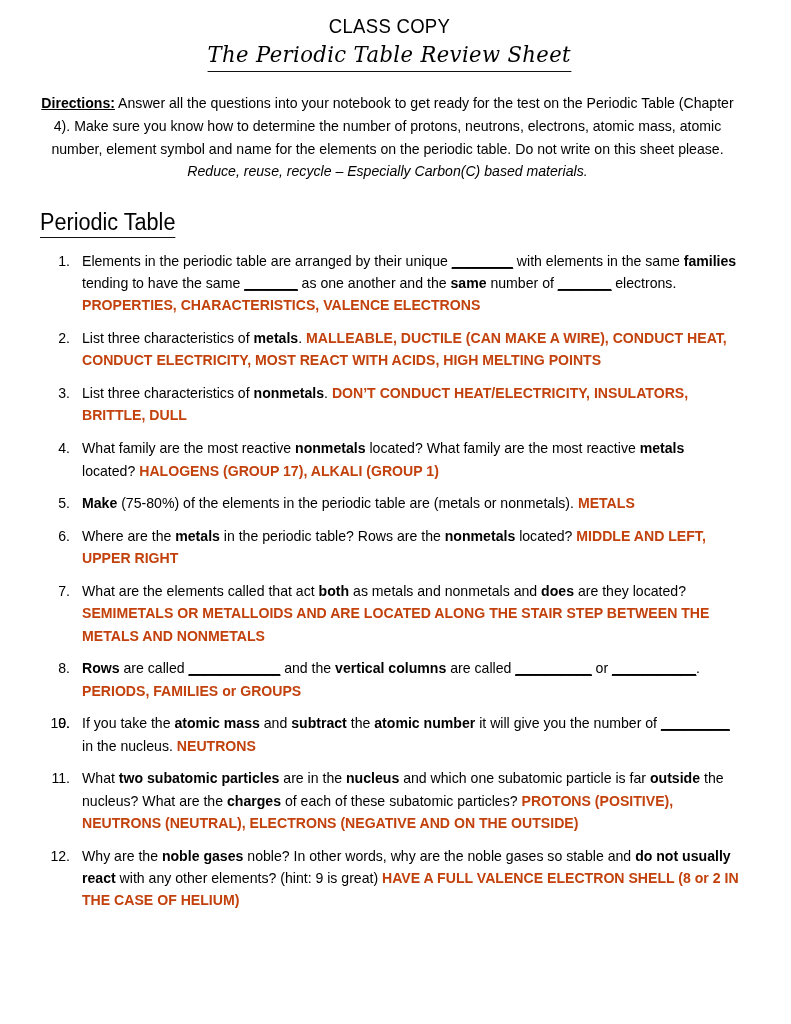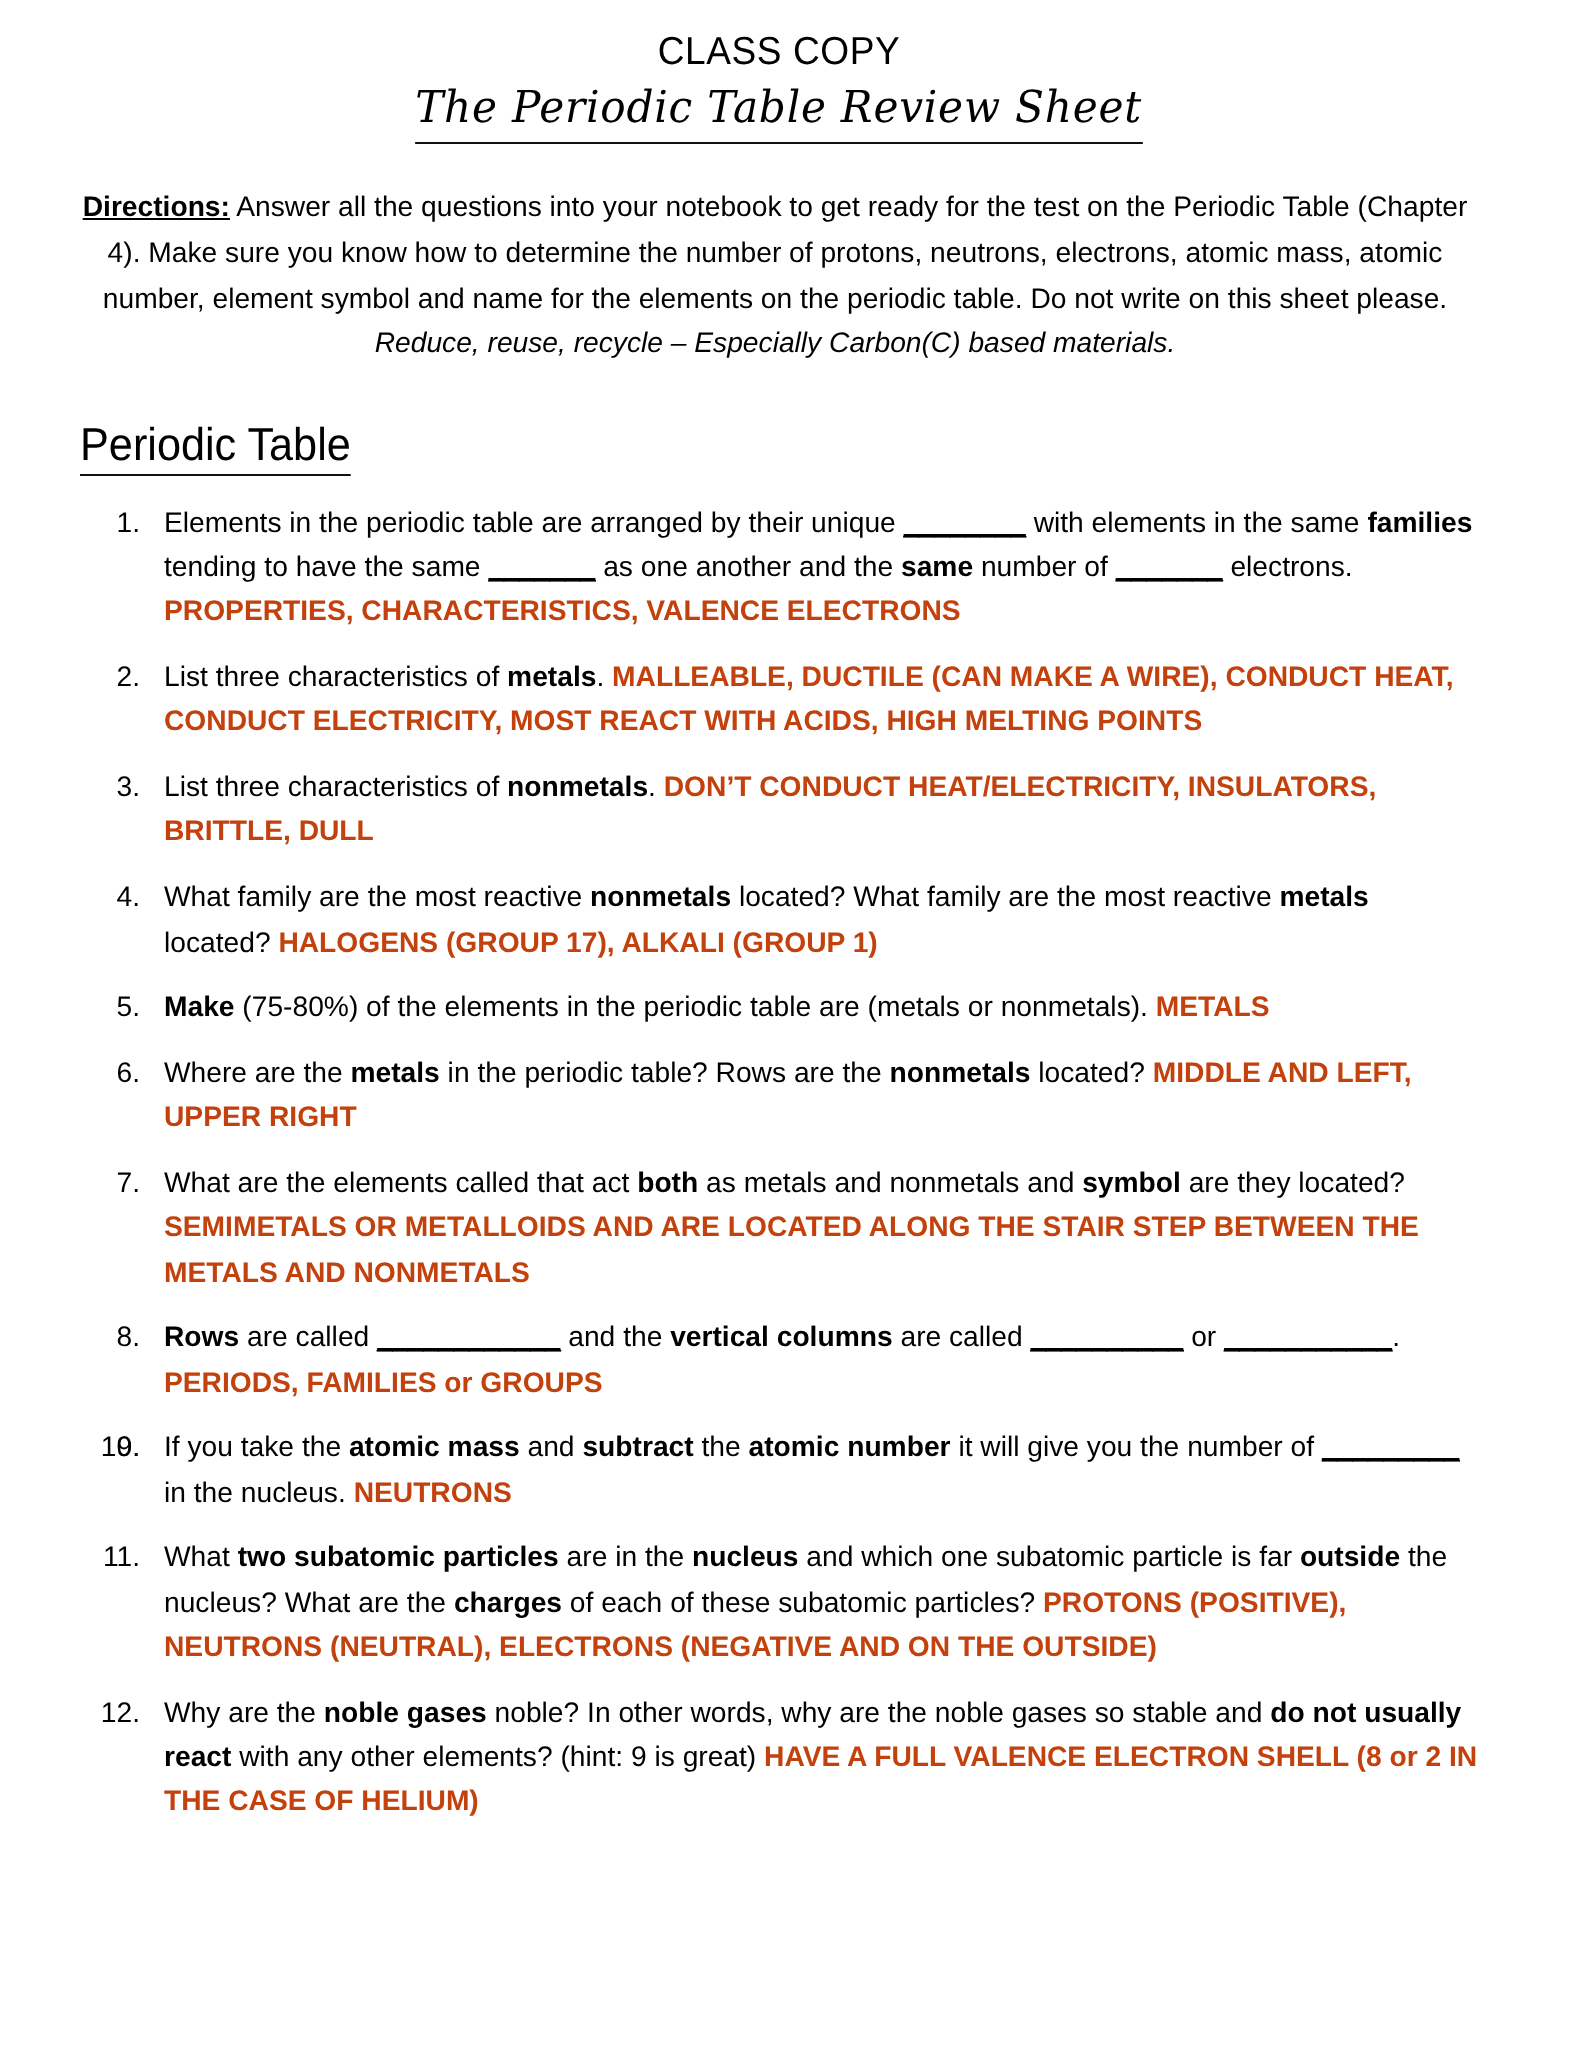--- a/index.html
+++ b/index.html
@@ -134,21 +134,21 @@
 
   <div class="section-heading">Periodic Table</div>
 
   <ol class="questions">
       <li><span class="qnum">1.</span><span class="q-text"><span>Elements in the periodic table are arranged by their unique </span><span class="blank">________</span><span> with elements in the same </span><span class="bu">families</span><span> tending to have the same </span><span class="blank">_______</span><span> as one another and the </span><span class="bu">same</span><span> number of </span><span class="blank">_______</span><span> electrons. </span><span class="ans">PROPERTIES, CHARACTERISTICS, VALENCE ELECTRONS</span></span></li>
       <li><span class="qnum">2.</span><span class="q-text"><span>List three characteristics of </span><span class="bu">metals</span><span>. </span><span class="ans">MALLEABLE, DUCTILE (CAN MAKE A WIRE), CONDUCT HEAT, CONDUCT ELECTRICITY, MOST REACT WITH ACIDS, HIGH MELTING POINTS</span></span></li>
       <li><span class="qnum">3.</span><span class="q-text"><span>List three characteristics of </span><span class="bu">nonmetals</span><span>. </span><span class="ans">DON’T CONDUCT HEAT/ELECTRICITY, INSULATORS, BRITTLE, DULL</span></span></li>
       <li><span class="qnum">4.</span><span class="q-text"><span>What family are the most reactive </span><span class="bu">nonmetals</span><span> located? What family are the most reactive </span><span class="bu">metals</span><span> located? </span><span class="ans">HALOGENS (GROUP 17), ALKALI (GROUP 1)</span></span></li>
       <li><span class="qnum">5.</span><span class="q-text"><span class="bu">Make</span><span> (75-80%) of the elements in the periodic table are (metals or nonmetals). </span><span class="ans">METALS</span></span></li>
       <li><span class="qnum">6.</span><span class="q-text"><span>Where are the </span><span class="bu">metals</span><span> in the periodic table?  Rows are the </span><span class="bu">nonmetals</span><span> located? </span><span class="ans">MIDDLE AND LEFT, UPPER RIGHT</span></span></li>
-      <li><span class="qnum">7.</span><span class="q-text"><span>What are the elements called that act </span><span class="bu">both</span><span> as metals and nonmetals and </span><span class="bu">symbol</span><span> are they located? </span><span class="ans">SEMIMETALS OR METALLOIDS AND ARE LOCATED ALONG THE STAIR STEP BETWEEN THE METALS AND NONMETALS</span></span></li>
+      <li><span class="qnum">7.</span><span class="q-text"><span>What are the elements called that act </span><span class="bu">both</span><span> as metals and nonmetals and </span><span class="bu">does</span><span> are they located? </span><span class="ans">SEMIMETALS OR METALLOIDS AND ARE LOCATED ALONG THE STAIR STEP BETWEEN THE METALS AND NONMETALS</span></span></li>
       <li><span class="qnum">8.</span><span class="q-text"><span class="bu">Rows</span><span> are called </span><span class="blank">____________</span><span> and the </span><span class="bu">vertical columns</span><span> are called </span><span class="blank">__________</span><span> or </span><span class="blank">___________</span><span>. </span><span class="ans">PERIODS, FAMILIES or GROUPS</span></span></li>
       <li><span class="qnum">9.</span></li>
       <li><span class="qnum">10.</span><span class="q-text"><span>If you take the </span><span class="bu">atomic mass</span><span> and </span><span class="bu">subtract</span><span> the </span><span class="bu">atomic number</span><span> it will give you the number of </span><span class="blank">_________</span><span> in the nucleus. </span><span class="ans">NEUTRONS</span></span></li>
       <li><span class="qnum">11.</span><span class="q-text"><span>What </span><span class="bu">two subatomic particles</span><span> are in the </span><span class="bu">nucleus</span><span> and which one subatomic particle is far </span><span class="bu">outside</span><span> the nucleus? What are the </span><span class="bu">charges</span><span> of each of these subatomic particles? </span><span class="ans">PROTONS (POSITIVE), NEUTRONS (NEUTRAL), ELECTRONS (NEGATIVE AND ON THE OUTSIDE)</span></span></li>
       <li><span class="qnum">12.</span><span class="q-text"><span>Why are the </span><span class="bu">noble gases</span><span> noble?  In other words, why are the noble gases so stable and </span><span class="bu">do not usually react</span><span> with any other elements? (hint: 9 is great) </span><span class="ans">HAVE A FULL VALENCE ELECTRON SHELL (8 or 2 IN THE CASE OF HELIUM)</span></span></li>
     </ol>
 
 </div>
 
 </body></html>

